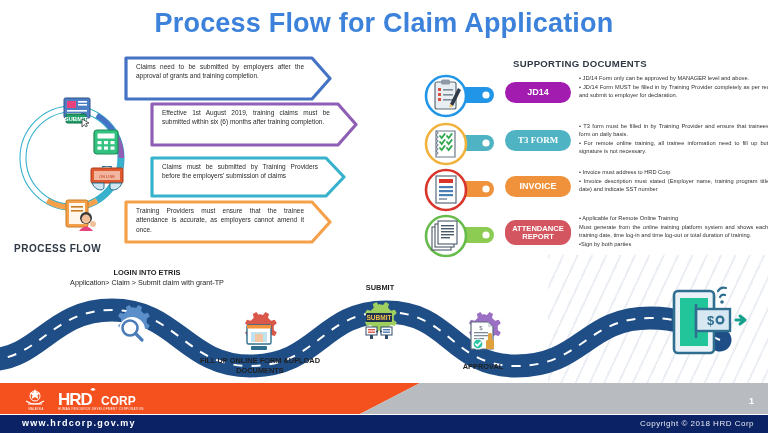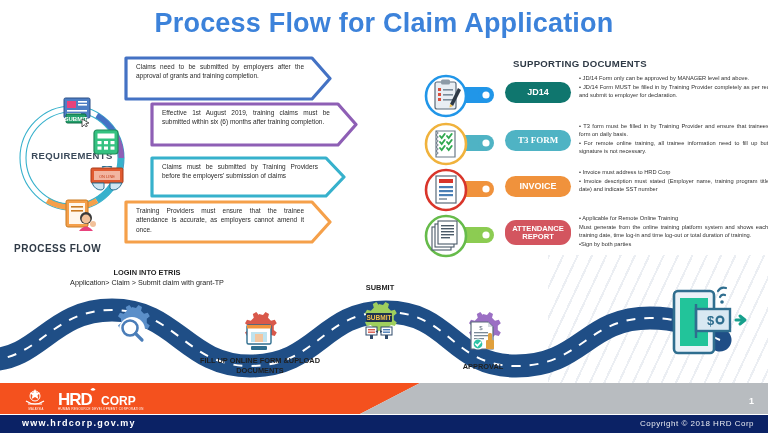--- a/index.html
+++ b/index.html
@@ -125,21 +125,20 @@
   <div class="req-wrap">
     <svg class="req-ring" viewBox="0 0 132 132">
       <circle cx="66" cy="66" r="52" fill="none" stroke="#37b1cc" stroke-width="1.1"></circle>
       <path d="M66 66 L118 66 A52 52 0 0 0 92.2 20.9 Z" fill="#4472c4"></path>
       <path d="M66 66 L92.2 20.9 A52 52 0 0 0 40 21 Z" fill="#8e5fb5" transform="rotate(90 66 66)"></path>
       <path d="M66 66 L118 66 A52 52 0 0 1 92.2 111.1 Z" fill="#37b1cc"></path>
       <path d="M66 66 L92.2 111.1 A52 52 0 0 1 39.8 111.1 Z" fill="#f5a04a"></path>
       <circle cx="66" cy="66" r="46" fill="#fff"></circle>
       <circle cx="66" cy="66" r="46" fill="none" stroke="#37b1cc" stroke-width="1.1"></circle>
     </svg>
-    <div class="req-label">REQUIREMENTS</div>
   </div>
 
   <svg class="req-icon" style="left:60px; top:97px;" viewBox="0 0 34 30">
     <rect x="4" y="1" width="26" height="20" rx="1.5" fill="#4e7ec4" stroke="#2b4f86" stroke-width="1"></rect>
     <rect x="7" y="4" width="9" height="7" fill="#e8427c"></rect>
     <rect x="18" y="4" width="9" height="1.6" fill="#fff"></rect>
       <rect x="18" y="7" width="9" height="1.6" fill="#fff"></rect>
     <rect x="7" y="13" width="20" height="1.6" fill="#fff"></rect>
       <rect x="7" y="16" width="14" height="1.6" fill="#fff"></rect>
     <rect x="6" y="17" width="20" height="9" rx="1.5" fill="#22a06b" stroke="#0f6b45" stroke-width="1"></rect>
@@ -227,21 +226,21 @@
           <rect x="14" y="24" width="3" height="3"></rect>
         </g>
       <g fill="#7b8b99">
           <rect x="19" y="15" width="10" height="1.6"></rect>
           <rect x="19" y="20" width="10" height="1.6"></rect>
           <rect x="19" y="25" width="10" height="1.6"></rect>
         </g>
       <path d="M26 30 L34 14 L37 16 L29 32 Z" fill="#2f3a46"></path>
       <path d="M26 30 L29 32 L25.5 33.5 Z" fill="#f2c14e"></path>
     </svg>
-    <div class="doc-pill" style="background:#0f766e;">JD14</div>
+    <div class="doc-pill" style="background:#a21caf;">JD14</div>
     <div class="doc-text">
       <div>• JD/14 Form only can be approved by MANAGER level and above.</div>
       <div class="just">• JD/14 Form MUST be filled in by Training Provider completely as per requirement and submit to employer for declaration.</div>
     </div>
   </div>
 
   <div class="doc-row r2">
     <svg class="doc-link" viewBox="0 0 46 26">
       <path d="M2 5 H30 A8 8 0 0 1 30 21 H2 Z" fill="#4fb3c4"></path>
       <circle cx="32" cy="13" r="8" fill="#4fb3c4"></circle>

